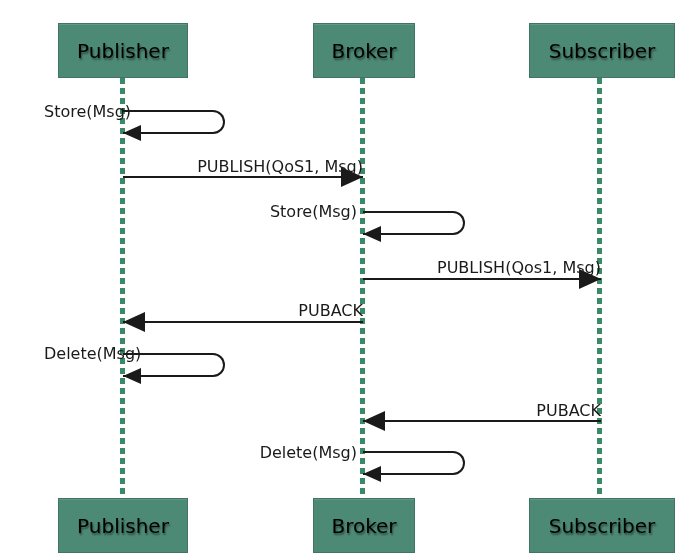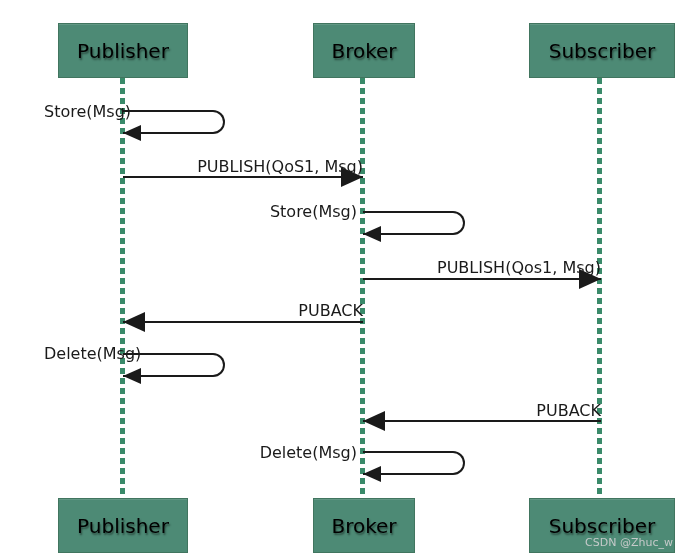--- a/index.html
+++ b/index.html
@@ -146,15 +146,14 @@
   <div class="arrowhead-left" style="left:363px; top:411px"></div>
 
   <div class="msg-label right-aligned" style="left:0; top:444px; width:357px">Delete(Msg)</div>
   <div class="self-loop" style="left:363px; top:451px"></div>
   <div class="loop-arrowhead" style="left:363px; top:466px"></div>
 
   <div class="actor" style="left:58px; top:498px; width:130px">Publisher</div>
   <div class="actor" style="left:313px; top:498px; width:102px">Broker</div>
   <div class="actor" style="left:529px; top:498px; width:146px">Subscriber</div>
 
-  <div class="watermark">CSDN @Zhuc_w</div>
 
 </div>
 
 </body></html>

